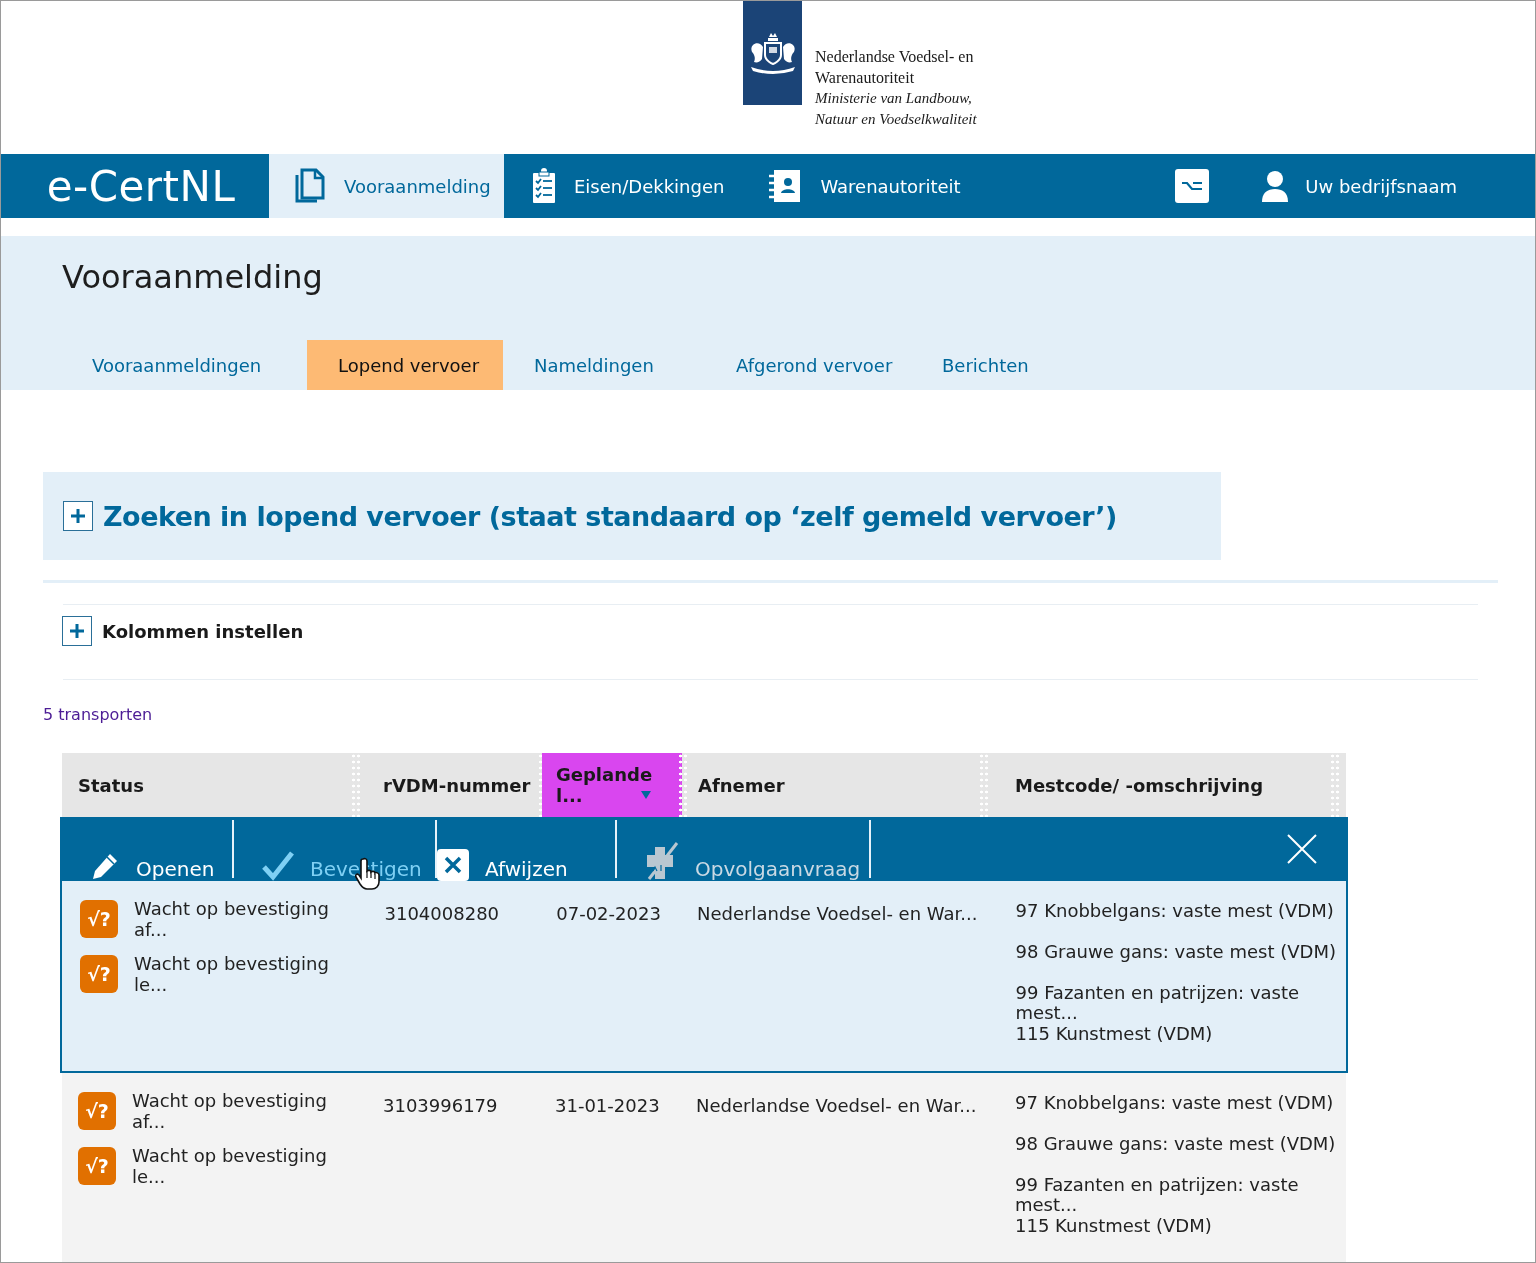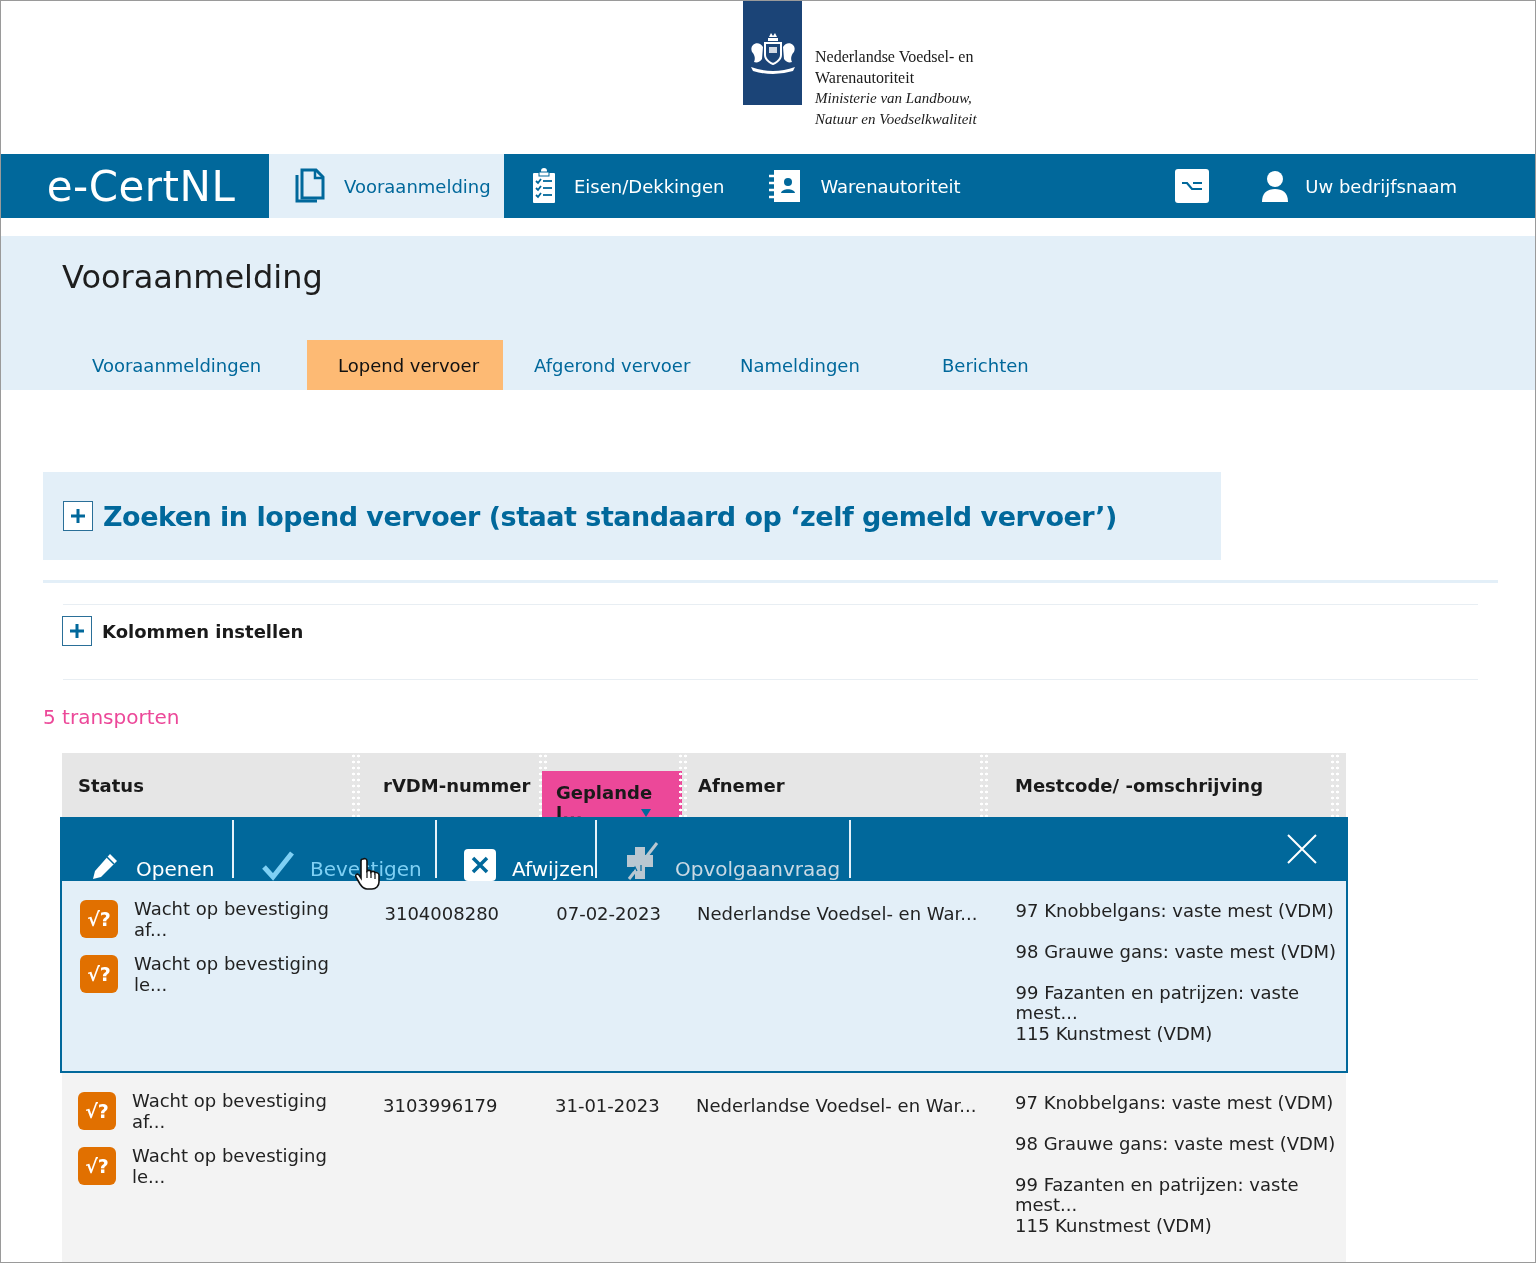--- a/index.html
+++ b/index.html
@@ -33,27 +33,27 @@
   .plus-box { width: 30px; height: 30px; border: 1.5px solid #2a6f98; background: #fff; display: flex; align-items: center; justify-content: center; flex: none; }
   .search-title { color: #01689b; font-size: 27px; font-weight: bold; letter-spacing: -0.5px; }
 
   .hr1 { position: absolute; left: 42px; top: 579px; width: 1455px; height: 3px; background: #e3eff8; }
   .hr2 { position: absolute; left: 62px; top: 603px; width: 1415px; height: 1px; background: #e8eef3; }
   .hr3 { position: absolute; left: 62px; top: 678px; width: 1415px; height: 1px; background: #e8eef3; }
 
   .columns-toggle { position: absolute; left: 61px; top: 615px; display: flex; align-items: center; gap: 10px; }
   .columns-label { font-size: 18px; font-weight: bold; color: #1a1a1a; }
 
-  .count { position: absolute; left: 42px; top: 704px; font-size: 20px; color: #ec4899; }
+  .count { position: absolute; left: 42px; top: 704px; font-size: 16px; color: #4c1d95; }
 
   
   .table { position: absolute; left: 61px; top: 752px; width: 1284px; }
   .thead { height: 64px; background: #e6e6e6; display: flex; position: relative; }
   .th { height: 64px; display: flex; align-items: center; font-size: 18px; font-weight: bold; color: #1a1a1a; position: relative; }
-  .th.sorted { background: #ec4899; margin-top: 18px; }
+  .th.sorted { background: #d946ef; }
   .grip { position: absolute; top: 0; width: 10px; height: 64px; background-image: radial-gradient(circle, #ffffff 1.3px, transparent 1.6px); background-size: 5px 6px; }
   .sort-arrow { position: absolute; left: 99px; top: 38px; width: 0; height: 0; border-left: 5px solid transparent; border-right: 5px solid transparent; border-top: 8px solid #01689b; }
 
   .actionbar { position: absolute; left: -2px; top: 64px; width: 1288px; height: 64px; background: #01689b; display: flex; align-items: center; }
   .action { height: 64px; display: flex; align-items: flex-end; gap: 16px; color: #fff; font-size: 20px; position: relative; }
   .action.hover { color: #7fd0f4; }
   .action-sep { width: 2px; height: 58px; background: #e6f2fa; }
   .close-x { position: absolute; right: 30px; top: 16px; }
 
   .row { display: flex; position: relative; }
@@ -153,22 +153,22 @@
       <span>Uw bedrijfsnaam</span>
     </div>
   </div>
 </div>
 
 <div class="page-band">
   <h1 class="page-title">Vooraanmelding</h1>
   <div class="subtabs">
     <div class="subtab" style="width:221px;padding-left:30px">Vooraanmeldingen</div>
     <div class="subtab active" style="width:196px;padding-left:31px">Lopend vervoer</div>
+    <div class="subtab" style="width:202px;padding-left:31px">Nameldingen</div>
     <div class="subtab" style="width:206px;padding-left:31px">Afgerond vervoer</div>
-    <div class="subtab" style="width:202px;padding-left:31px">Nameldingen</div>
     <div class="subtab" style="width:160px;padding-left:31px">Berichten</div>
   </div>
 </div>
 
 <div class="search-panel">
   <div class="plus-box">
     <svg width="16" height="16" viewBox="0 0 16 16">
       <path d="M8 1 v14 M1 8 h14" stroke="#01689b" stroke-width="3"></path>
     </svg>
   </div>
@@ -216,21 +216,21 @@
         <span>Openen</span>
       </div>
       <div class="action-sep"></div>
       <div class="action hover" style="width:201px;padding-left:28px">
         <svg width="32" height="30" viewBox="0 0 32 30">
           <path d="M2 16 l9 10 l19 -24" fill="none" stroke="#7fd0f4" stroke-width="5"></path>
         </svg>
         <span>Bevestigen</span>
       </div>
       <div class="action-sep"></div>
-      <div class="action" style="width:158px;padding-left:27px">
+      <div class="action" style="width:178px;">
         <svg width="32" height="32" viewBox="0 0 32 32">
           <rect x="0" y="0" width="32" height="32" rx="4" fill="#fff"></rect>
           <path d="M9 9 l14 14 M23 9 l-14 14" stroke="#01689b" stroke-width="3.5"></path>
         </svg>
         <span>Afwijzen</span>
       </div>
       <div class="action-sep"></div>
       <div class="action" style="width:252px;padding-left:26px;color:#c9d9e4">
         <svg width="36" height="40" viewBox="0 0 36 40">
           <path d="M4 14 h8 v-8 h10 v8 h8 v12 h-8 v12 h-10 v-12 h-8z" fill="#b9c7d1"></path>

